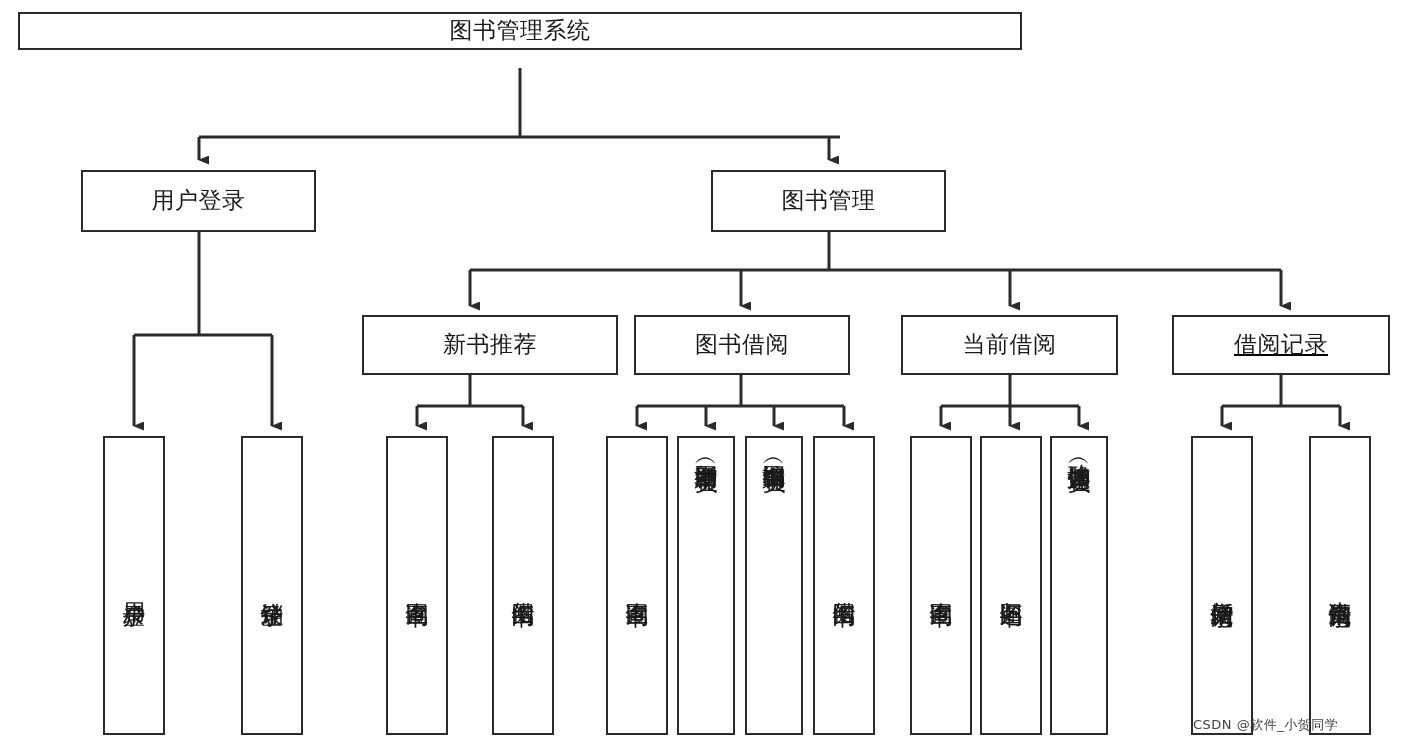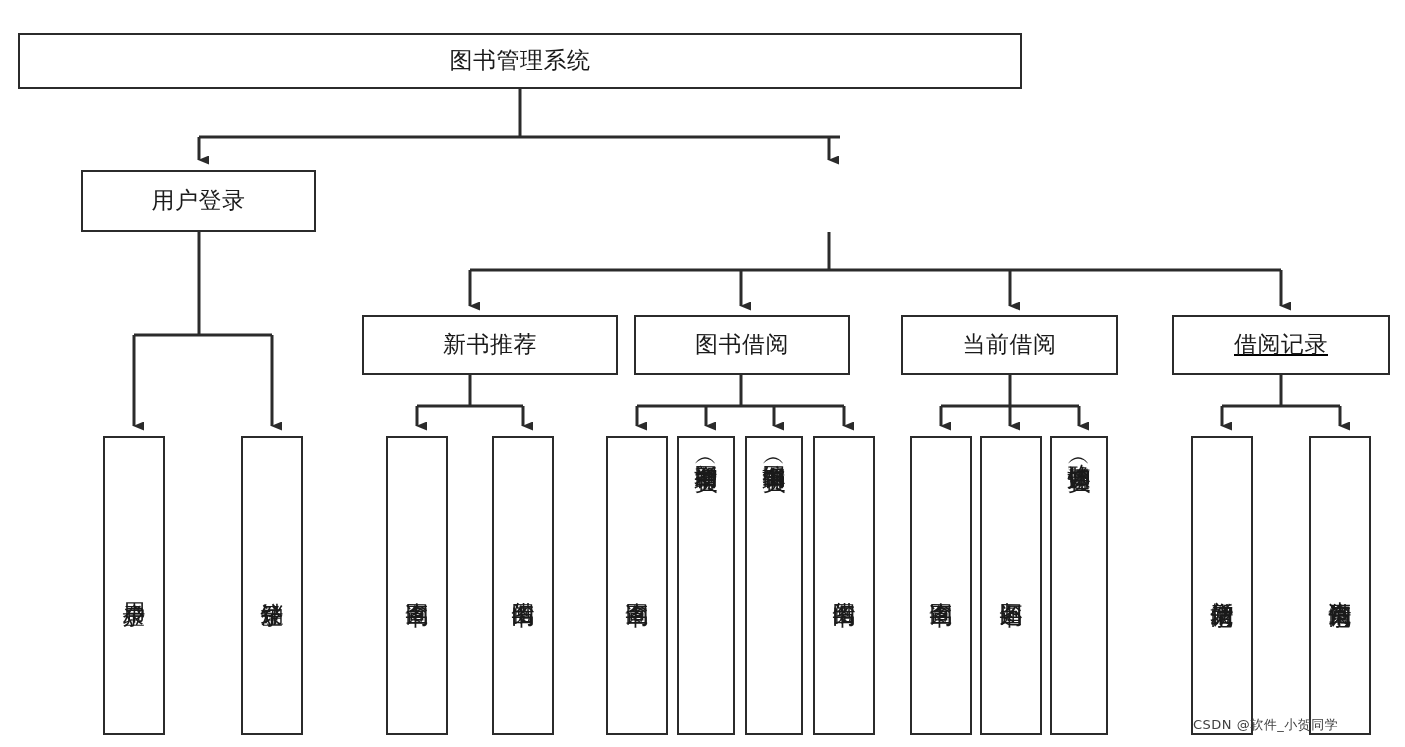--- a/index.html
+++ b/index.html
@@ -130,27 +130,30 @@
     </g>
 
     <g stroke="#2b2b2b" stroke-width="3" fill="none">
       <path d="M1281,375 L1281,406"></path>
       <path d="M1222,406 L1340,406"></path>
       <path d="M1222,406 L1222,426" marker-end="url(#arrowhead)"></path>
       <path d="M1340,406 L1340,426" marker-end="url(#arrowhead)"></path>
     </g>
   </svg>
 
-  <div class="node-box" style="left:18px; top:12px; width:1004px; height:56px;margin-top:21px;">
+  <div class="node-box" style="left:18px; top:12px; width:1004px; height:38px;">
     <span class="node-label-h">图书管理系统</span>
   </div>
 
   <div class="node-box" style="left:81px; top:170px; width:235px; height:62px;">
     <span class="node-label-h">用户登录</span>
   </div>
+  <div class="node-box" style="left:711px; top:170px; width:235px; height:62px;">
+    <span class="node-label-h">图书管理</span>
+  </div>
 
   <div class="node-box" style="left:362px; top:315px; width:256px; height:60px;">
     <span class="node-label-h">新书推荐</span>
   </div>
   <div class="node-box" style="left:901px; top:315px; width:217px; height:60px;">
     <span class="node-label-h">当前借阅</span>
   </div>
   <div class="node-box" style="left:634px; top:315px; width:216px; height:60px;">
     <span class="node-label-h">图书借阅</span>
   </div>

